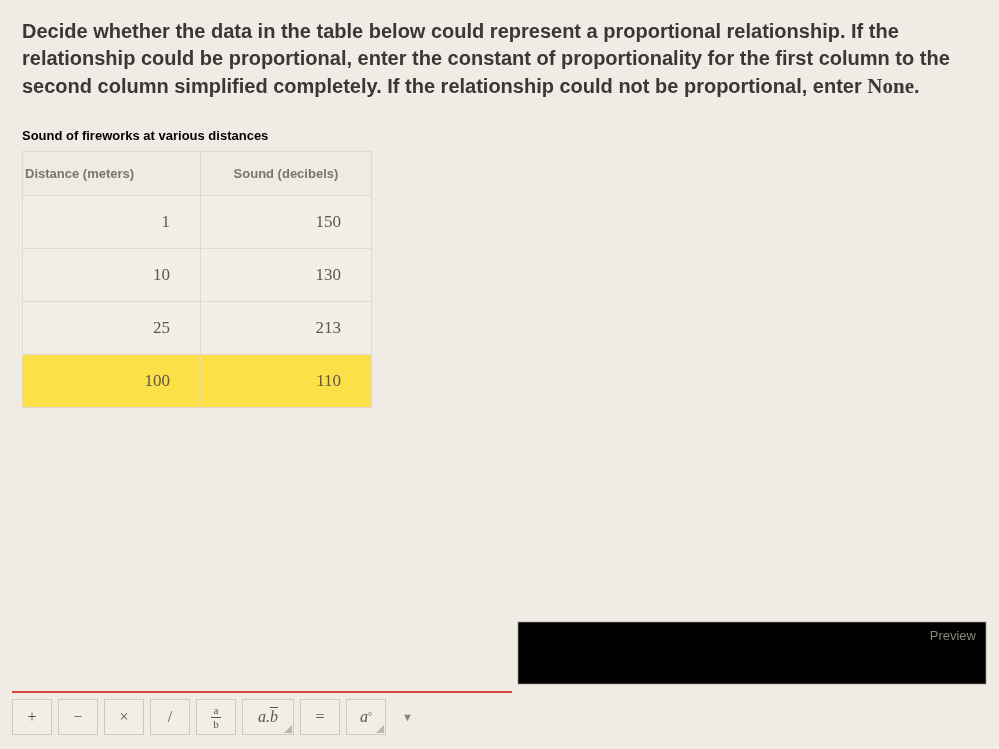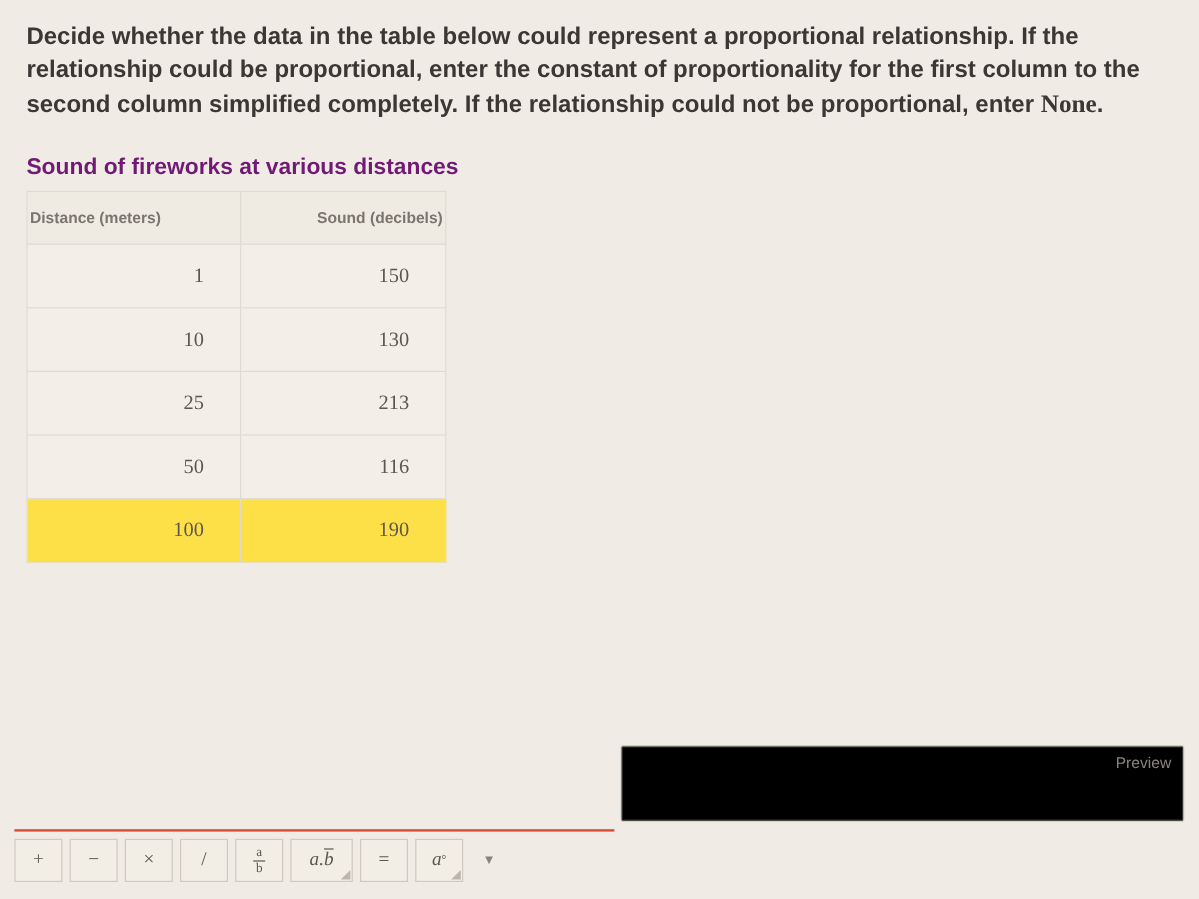--- a/index.html
+++ b/index.html
@@ -6,26 +6,26 @@
 body {
   font-family: "Helvetica Neue", Helvetica, Arial, sans-serif;
   background:#f0ece5;
   width:999px; height:749px;
   padding:18px 22px;
   position:relative;
   color:#333;
 }
 .question { font-size:20px; font-weight:700; line-height:1.35; color:#3a3734; }
 .none-word { font-family:"Times New Roman", serif; font-weight:700; font-size:21px; }
-.table-title { font-size:19px; font-weight:700; color:#701a75; margin-top:28px; margin-bottom:8px; }
+.table-title { font-size:13px; font-weight:700; color:#000000; margin-top:28px; margin-bottom:8px; }
 .data-table { border-collapse:collapse; width:350px; background:#f3efe8; }
 .data-table th { background:#efeae2; color:#7a756e; font-size:13px; font-weight:700;
   padding:14px 2px; border:1px solid #e0dbd2; }
 .data-table th:first-child { text-align:left; }
-.data-table th:last-child { text-align:right; }
+.data-table th:last-child { text-align:center; }
 .data-table td { color:#5b564f; font-family:"Times New Roman", serif; font-size:17px;
   border:1px solid #e0dbd2; padding:16px 30px; text-align:right; }
 .data-table tr.shade td { background:#fde047; }
 .preview-box {
   position:absolute; right:12px; bottom:64px; width:470px; height:64px;
   background:#000000; border:1px solid #d6d1c7; border-radius:2px;
   box-shadow:inset 0 0 0 1px rgba(255,255,255,.2);
 }
 .preview-label { position:absolute; top:6px; right:10px; color:#8a857c; font-size:13px; }
 .toolbar {
@@ -72,27 +72,23 @@
       <td>150</td>
     </tr>
     <tr>
       <td>10</td>
       <td>130</td>
     </tr>
     <tr>
       <td>25</td>
       <td>213</td>
     </tr>
-    <tr>
-      <td>50</td>
-      <td>116</td>
-    </tr>
     <tr class="shade">
       <td>100</td>
-      <td>190</td>
+      <td>110</td>
     </tr>
   </tbody>
 </table>
 
 <div class="preview-box">
   <span class="preview-label">Preview</span>
 </div>
 
 <div class="toolbar">
   <div class="tb-btn">

